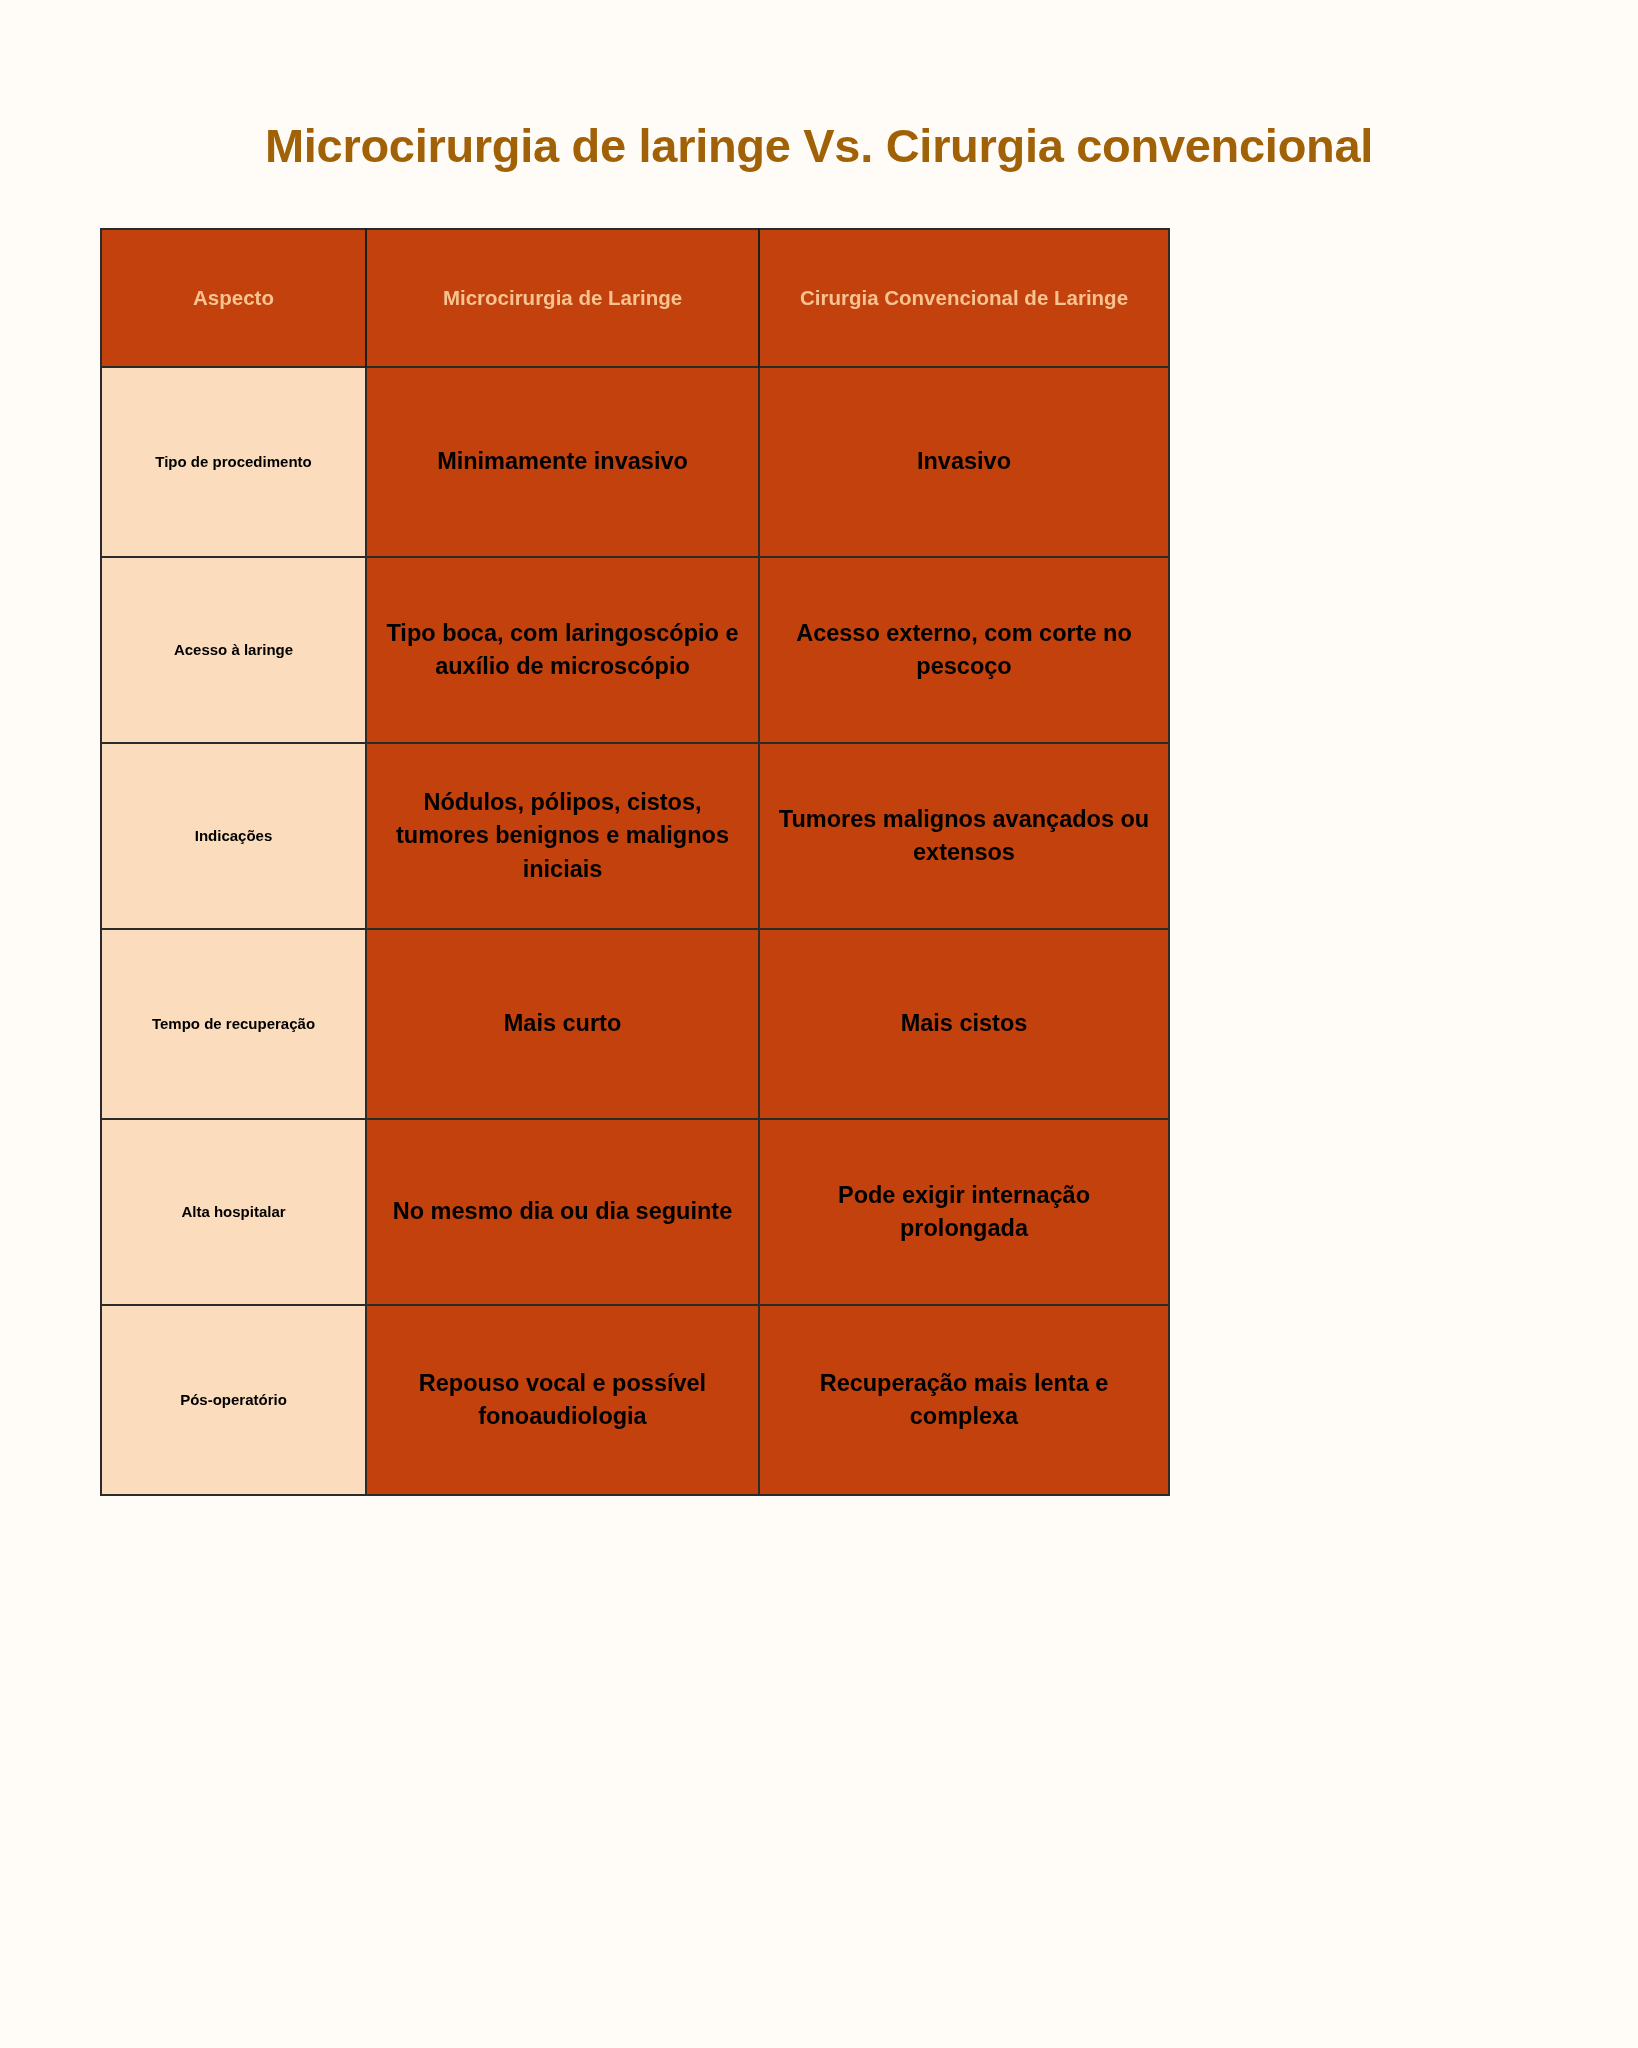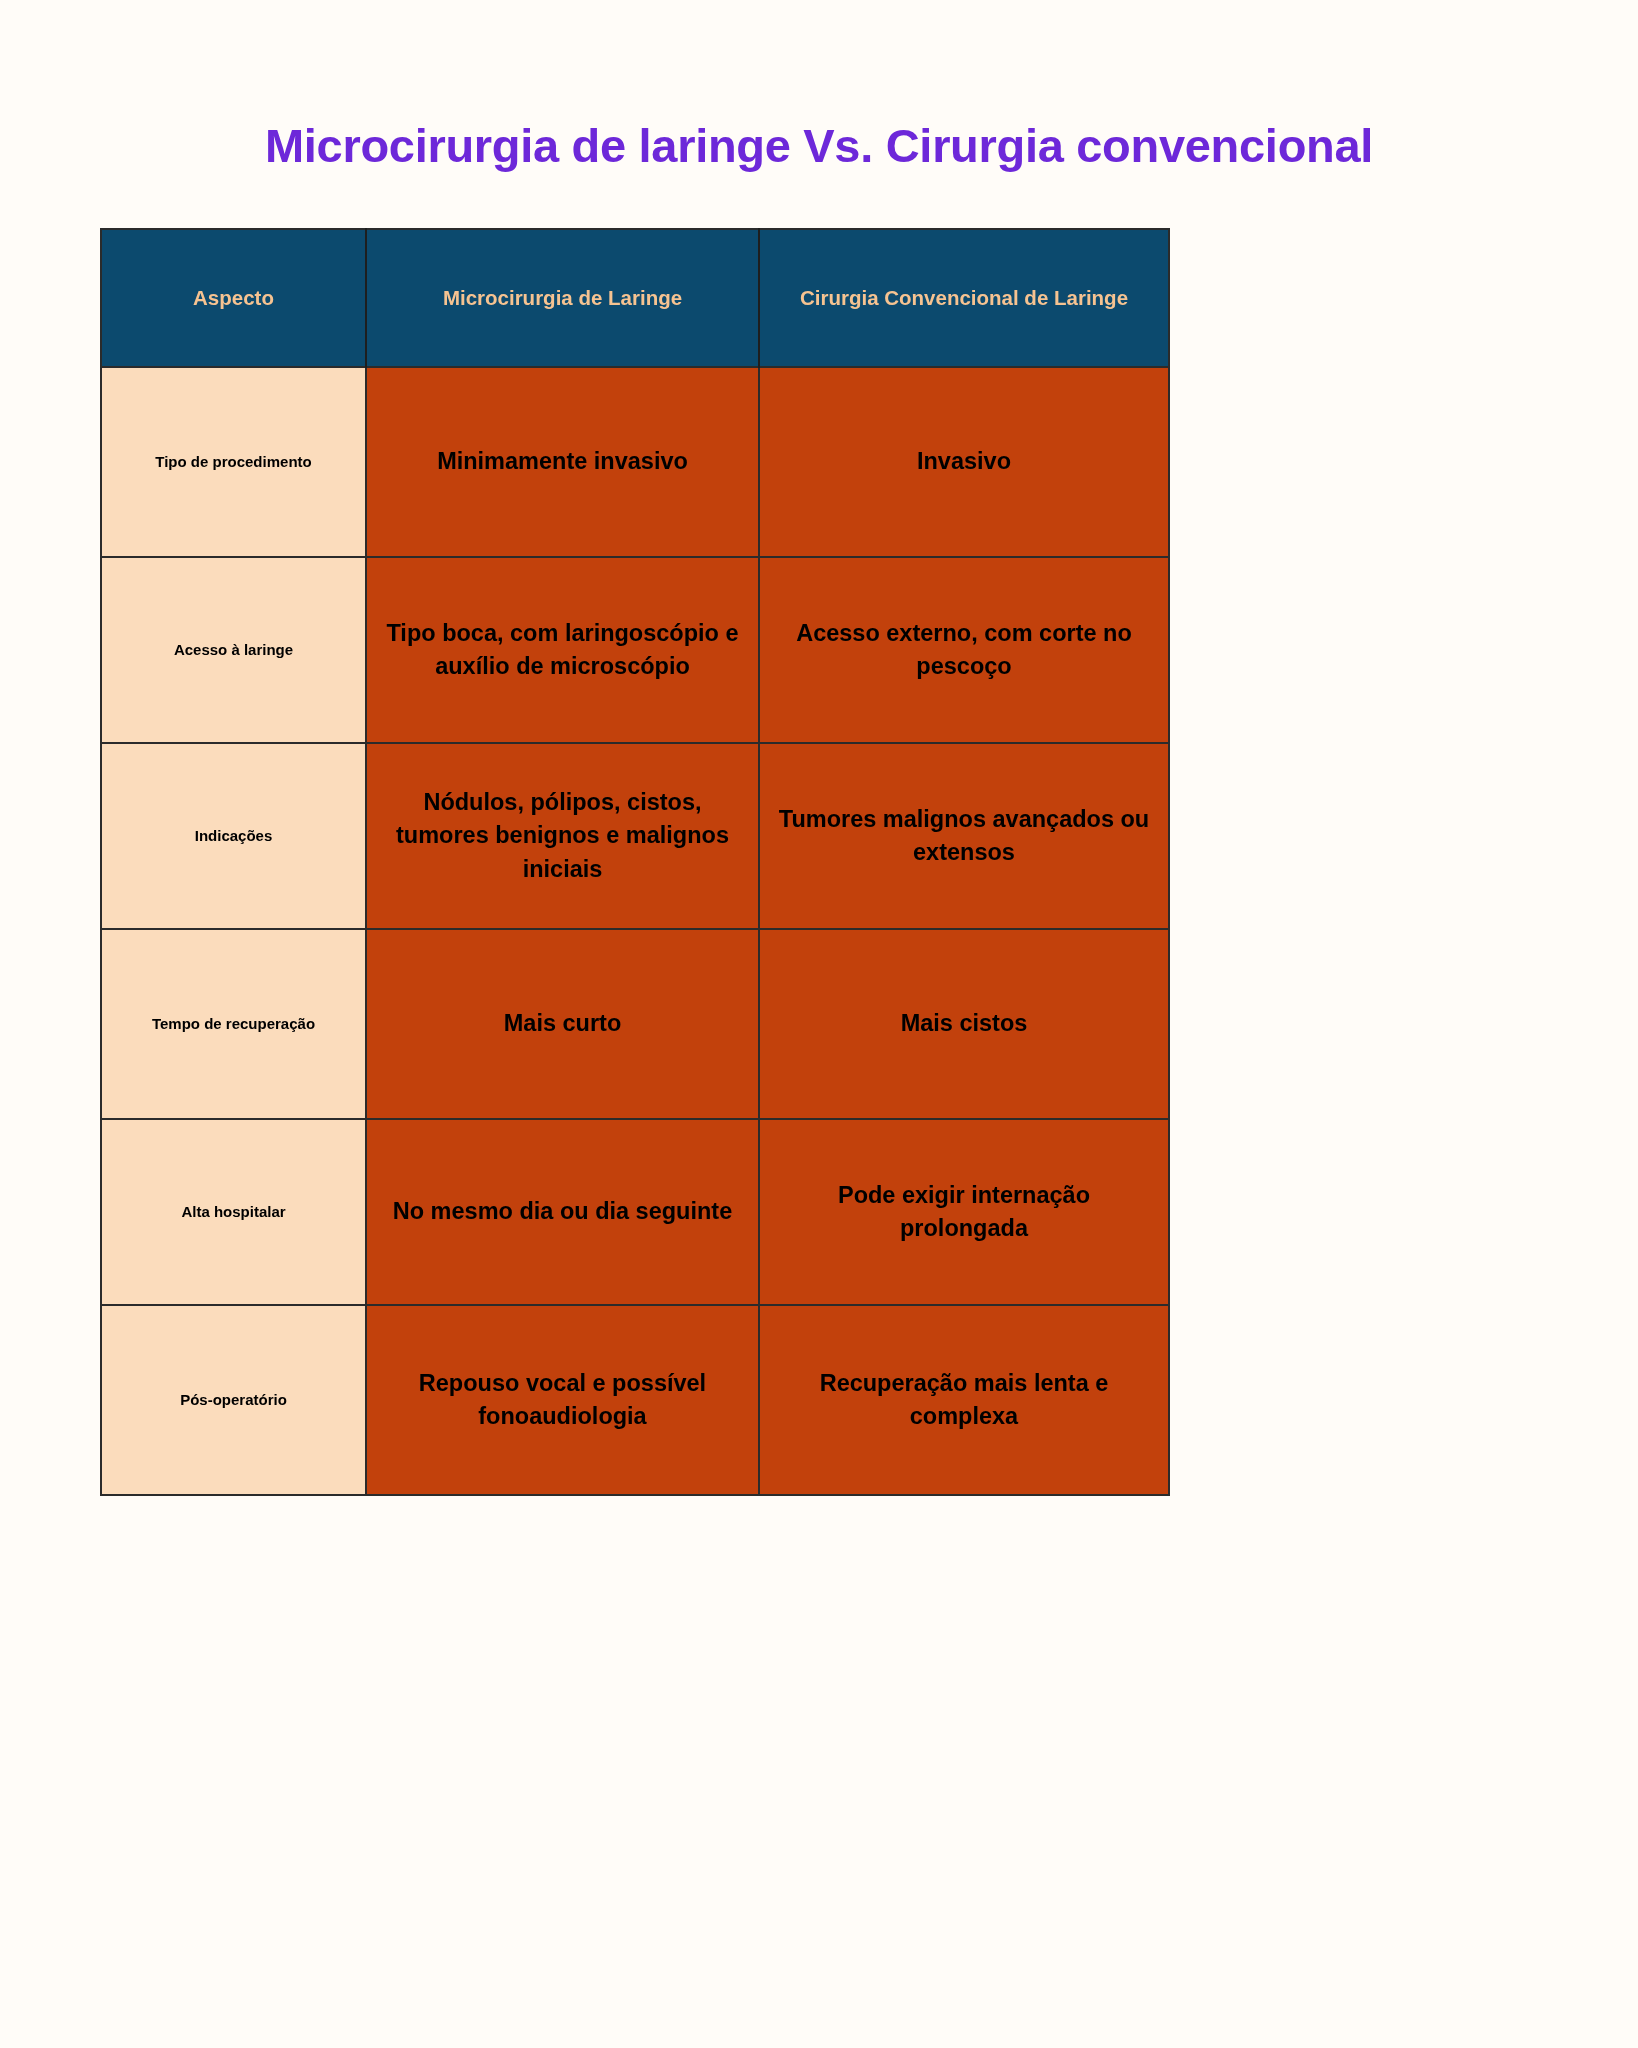--- a/index.html
+++ b/index.html
@@ -22,21 +22,21 @@
   }
 
   .title {
     position: absolute;
     top: 88px;
     left: 0;
     width: 1638px;
     text-align: center;
     font-size: 47px;
     font-weight: 700;
-    color: #6d28d9;
+    color: #a16207;
     letter-spacing: -0.3px;
     line-height: 1.15;
     white-space: nowrap;
   }
 
   .table-wrap {
     position: absolute;
     left: 100px;
     top: 228px;
     width: 1068px;
@@ -47,21 +47,21 @@
     border-collapse: collapse;
     table-layout: fixed;
     border: 2px solid #2B2B2B;
   }
 
   table.cmp col.c1 { width: 265px; }
   table.cmp col.c2 { width: 393px; }
   table.cmp col.c3 { width: 410px; }
 
   table.cmp thead th {
-    background: #0c4a6e;
+    background: #c2410c;
     color: #F6C391;
     font-size: 20.5px;
     font-weight: 700;
     text-align: center;
     vertical-align: middle;
     height: 138px;
     padding: 8px 18px;
     border-right: 2px solid #1E1E1E;
     line-height: 1.45;
     box-sizing: border-box;

